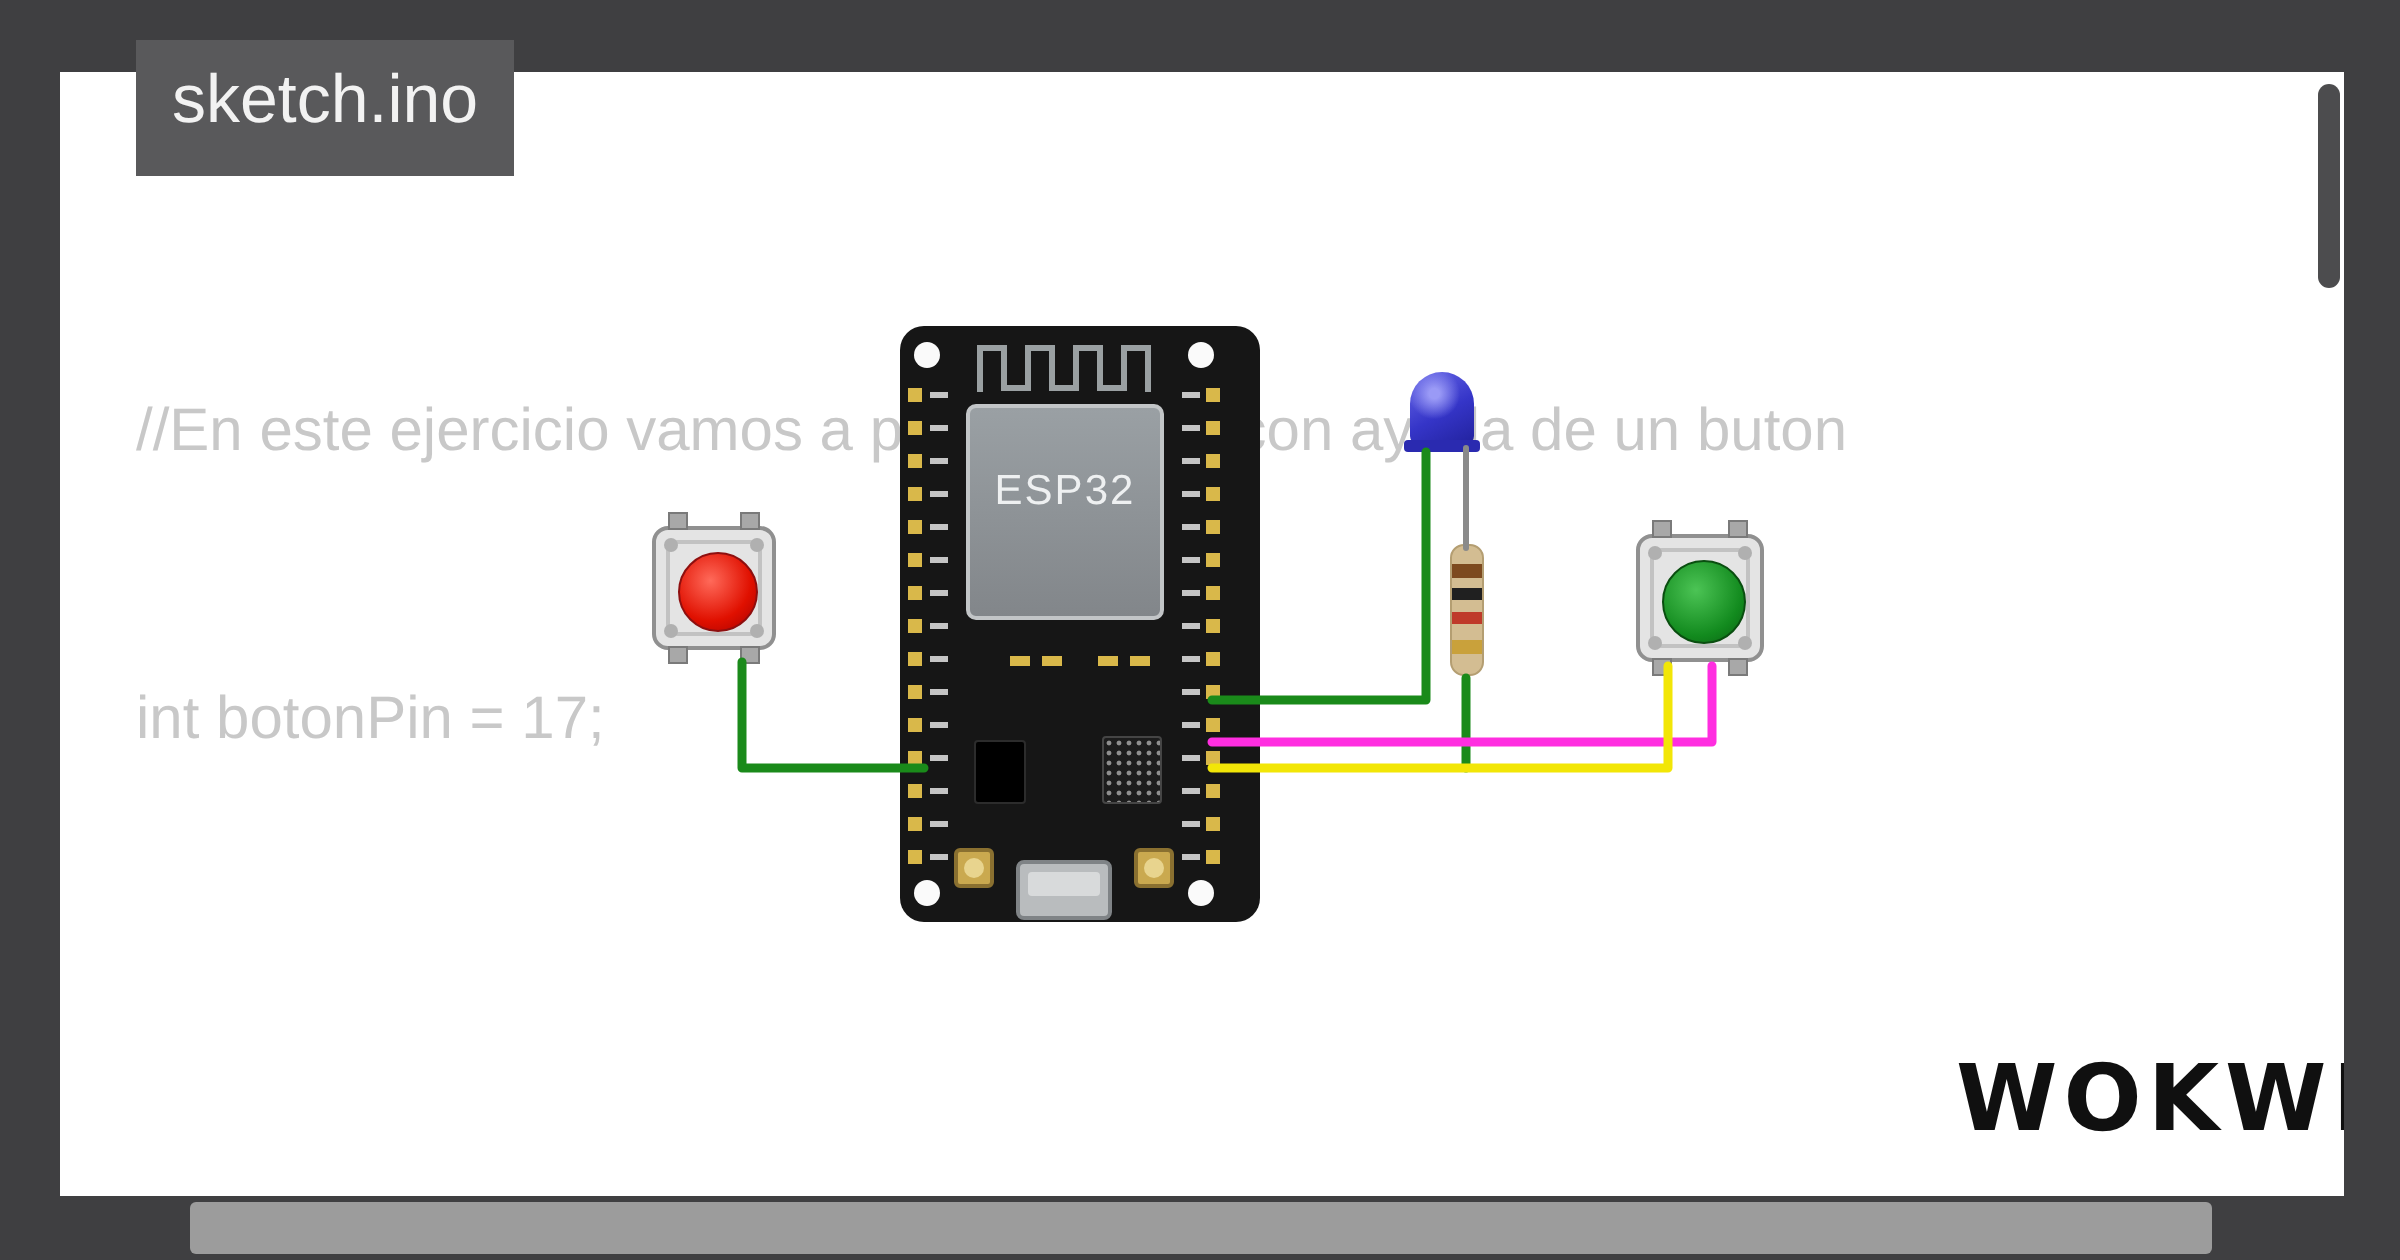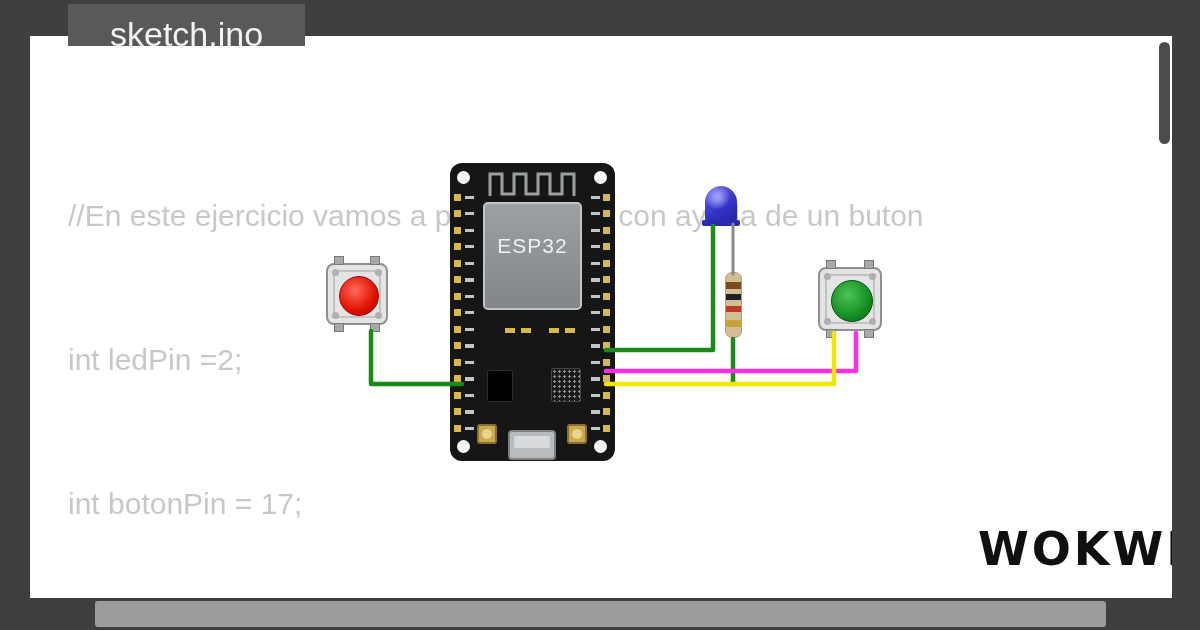--- a/index.html
+++ b/index.html
@@ -2,30 +2,30 @@
 <html style="--frame: #3f3f41; --card: #ffffff; --tab_bg: #59595b; --code_text: #c8c8c8; --wire_green: #1a8a1a; --wire_yellow: #f2e607; --wire_magenta: #ff2ee0; --button_red: #e01000; --button_green: #128a1e; --led_blue: #3535c8; --pin_gold: #d9b84a;"><head>
 <meta charset="utf-8">
 <style>
   * { margin:0; padding:0; box-sizing:border-box; }
   html,body { width:1200px; height:630px; overflow:hidden; }
   body { background:var(--frame,#3f3f41); font-family:"Liberation Sans",sans-serif; position:relative; }
 
   .card { position:absolute; left:30px; top:36px; width:1142px; height:562px;
           background:var(--card,#ffffff); overflow:hidden; }
 
-  .tab { position:absolute; left:68px; top:4px; height:42px; padding:0 42px;
+  .tab { position:absolute; left:68px; top:20px; height:68px; padding:0 18px;
          background:var(--tab_bg,#59595b); z-index:10; }
   .tab span { color:#f2f2f2; font-size:34px; line-height:60px; }
 
   .code { position:absolute; left:38px; top:60px; z-index:1;
           color:var(--code_text,#c8c8c8); font-size:30px; line-height:48px; white-space:pre; }
   .code-line { min-height:48px; }
 
   
-  .board { position:absolute; left:420px; top:127px; width:165px; height:298px;
+  .board { position:absolute; left:420px; top:127px; width:180px; height:298px;
            background:#161616; border-radius:12px; z-index:2; }
   .antenna { position:absolute; left:36px; top:5px; width:92px; height:32px; }
   .hole { position:absolute; width:13px; height:13px; border-radius:50%; background:#fafafa; }
   .hole.tl { left:7px;  top:8px; }   .hole.tr { left:144px; top:8px; }
   .hole.bl { left:7px;  top:277px; } .hole.br { left:144px; top:277px; }
   .pin-col { position:absolute; top:31px; width:7px; height:240px;
              background-image:repeating-linear-gradient(to bottom, var(--pin_gold,#d9b84a) 0 7px, transparent 7px 16.5px); }
   .pin-col.left { left:4px; } .pin-col.right { left:153px; }
   .pin-labels { position:absolute; top:33px; width:9px; height:238px;
              background-image:repeating-linear-gradient(to bottom, rgba(255,255,255,.75) 0 3px, transparent 3px 16.5px); }
@@ -103,21 +103,20 @@
 <body>
 
 <div class="tab">
   <span>sketch.ino</span>
 </div>
 
 <div class="card">
 
   <div class="code">
     <div class="code-line">//En este ejercicio vamos a prender el let con ayuda de un buton</div>
-    <div class="code-line">int ledPin =2;</div>
     <div class="code-line">int botonPin = 17;</div>
     
     
     
     
     
     
     
     
   </div>

